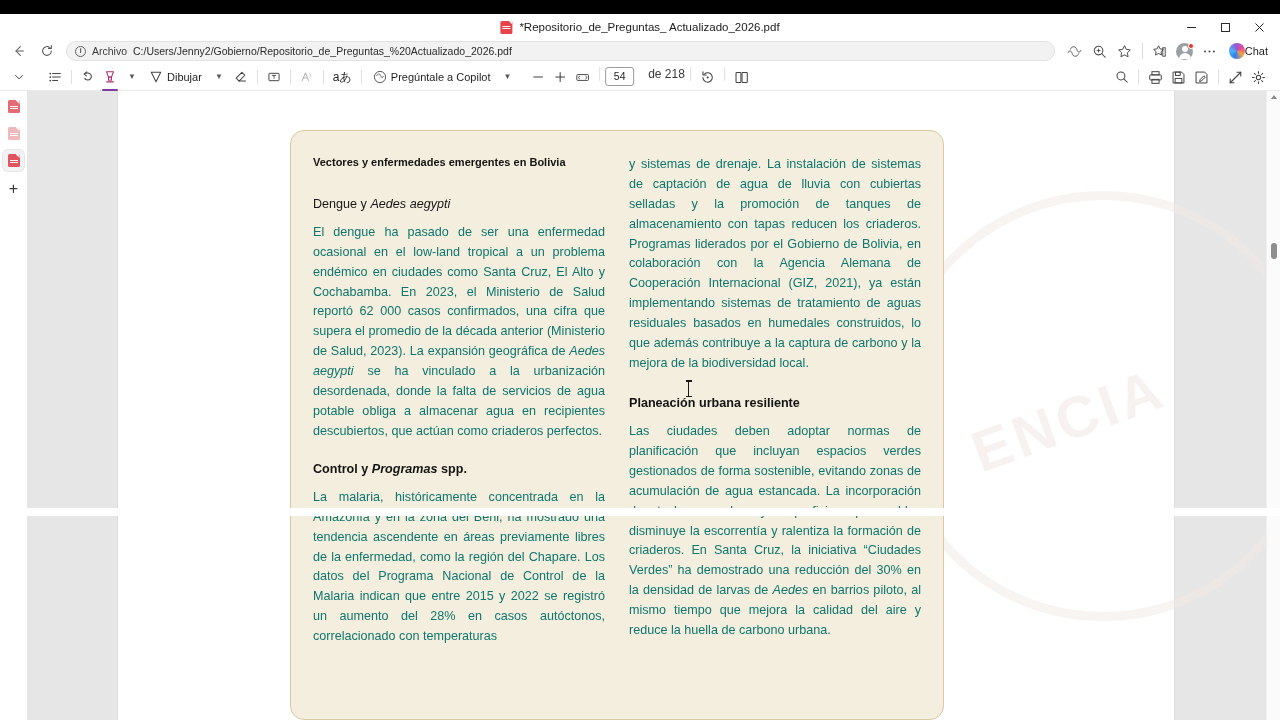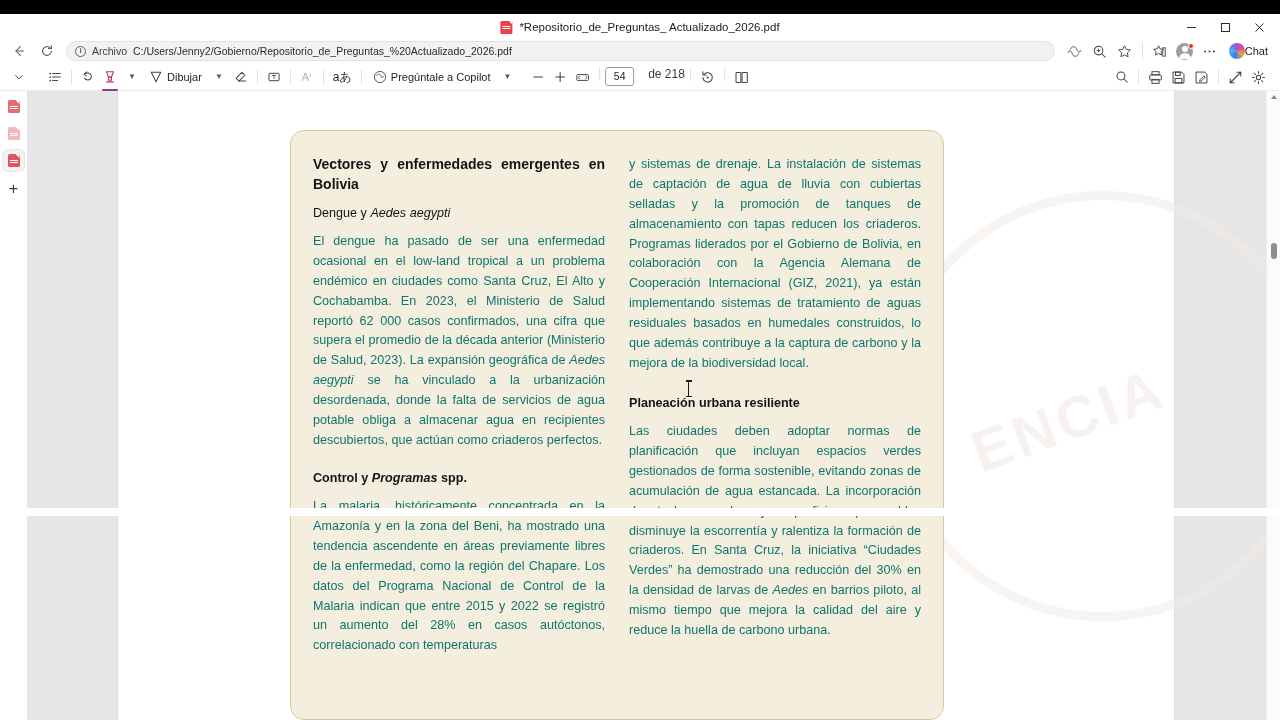--- a/index.html
+++ b/index.html
@@ -170,22 +170,22 @@
 
   
   .card {
     position:absolute; left:172px; top:39px; width:654px; height:590px;
     background:#f3eedd; border:1px solid #d9c9a0; border-radius:14px;
     padding:24px 22px 0 22px;
     display:flex; gap:24px; overflow:hidden;
   }
   .col { width:292px; }
   .doc-h1 {
-    font-size:14px; font-weight:bold; color:#141414; line-height:1.42;
-    text-align:justify; text-justify:inter-word; margin-bottom:9px;
+    font-size:11px; font-weight:bold; color:#141414; line-height:1.42;
+    text-align:justify; text-justify:inter-word; margin-bottom:24px;
   }
   .doc-h2 {
     font-size:12.6px; font-weight:bold; color:#141414; line-height:1.45;
     margin-bottom:10px; margin-top:18px;
   }
   .doc-sub {
     font-size:12.6px; color:#161616; line-height:1.45; margin-bottom:10px;
   }
   .doc-p {
     font-size:12.6px; color:#0f766e; line-height:1.58;

